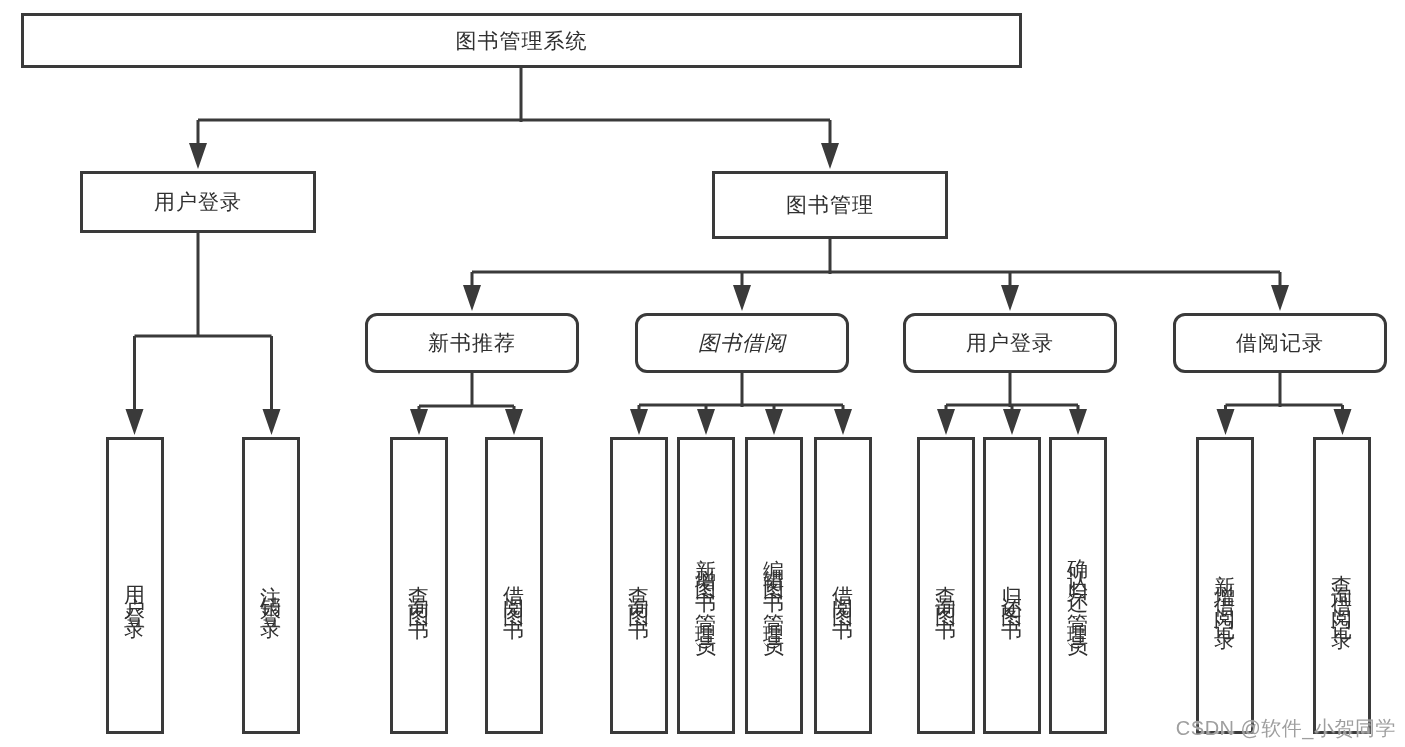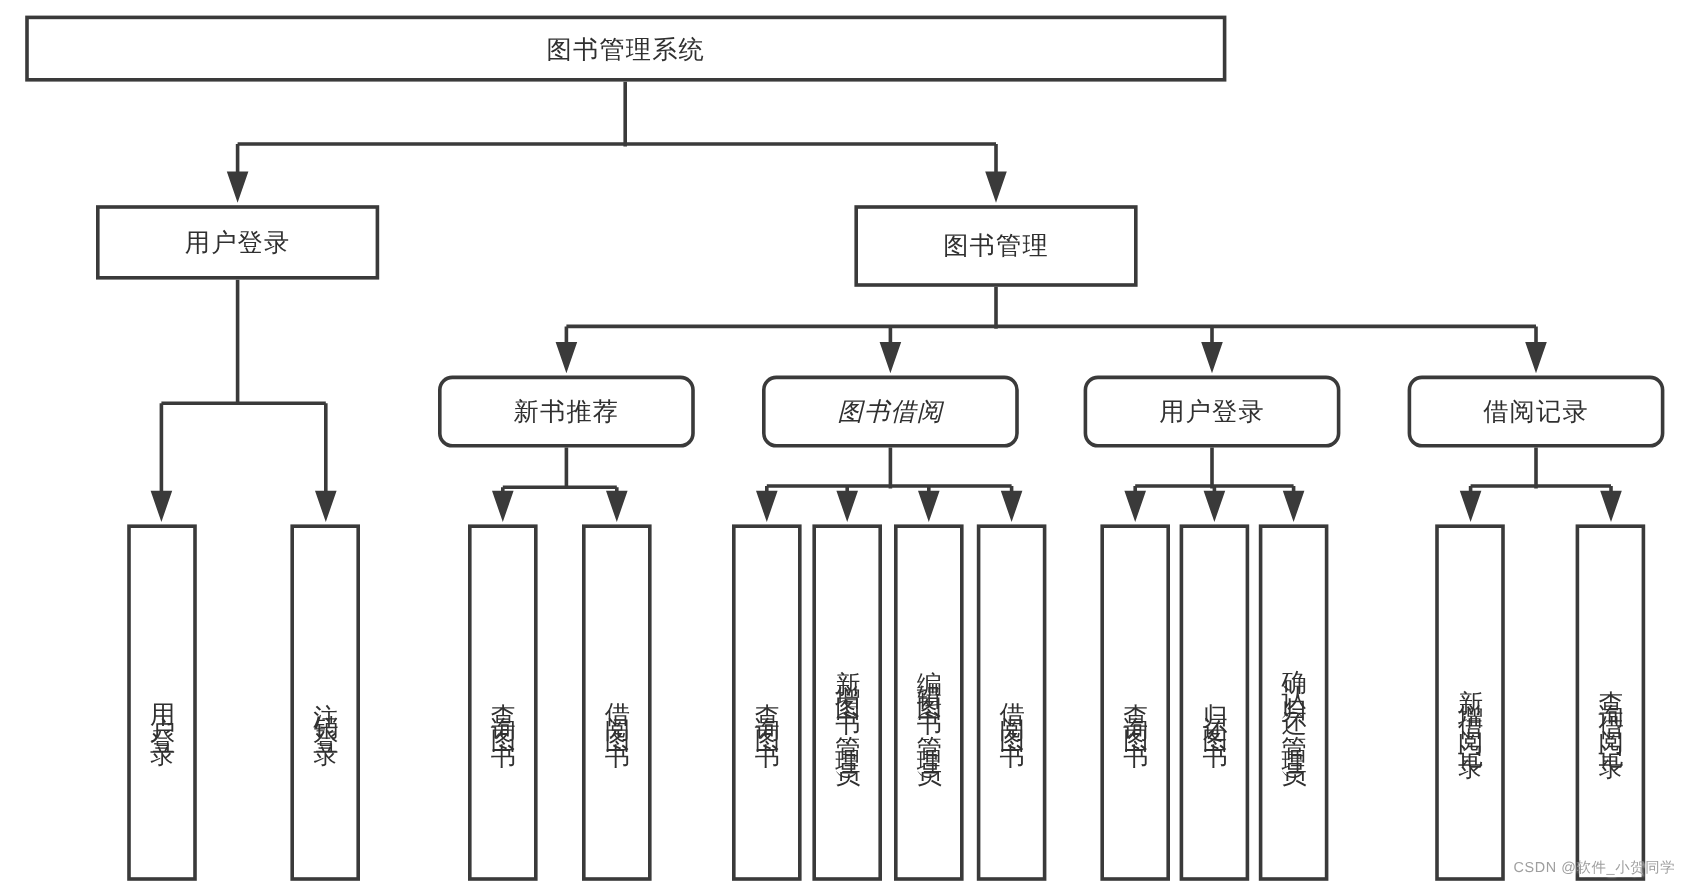--- a/index.html
+++ b/index.html
@@ -44,21 +44,21 @@
   }
   .root-box   { left: 21px;  top: 13px;  width: 1001px; height: 55px; }
   .l1-a       { left: 80px;  top: 171px; width: 236px;  height: 62px; }
   .l1-b       { left: 712px; top: 171px; width: 236px;  height: 68px; }
   .l2         { top: 313px;  width: 214px; height: 60px; border-radius: 12px; }
   .leaf       { top: 437px;  width: 58px;  height: 297px; }
   #watermark {
     position: absolute;
     top: 715px;
     right: 9px;
-    font-size: 12px;
+    font-size: 20px;
     color: #9f9f9f;
     letter-spacing: 0.5px;
     text-shadow: 1px 1px 2px rgba(255,255,255,0.9);
     white-space: nowrap;
   }
 </style>
 </head>
 <body>
 
 <div id="stage">

